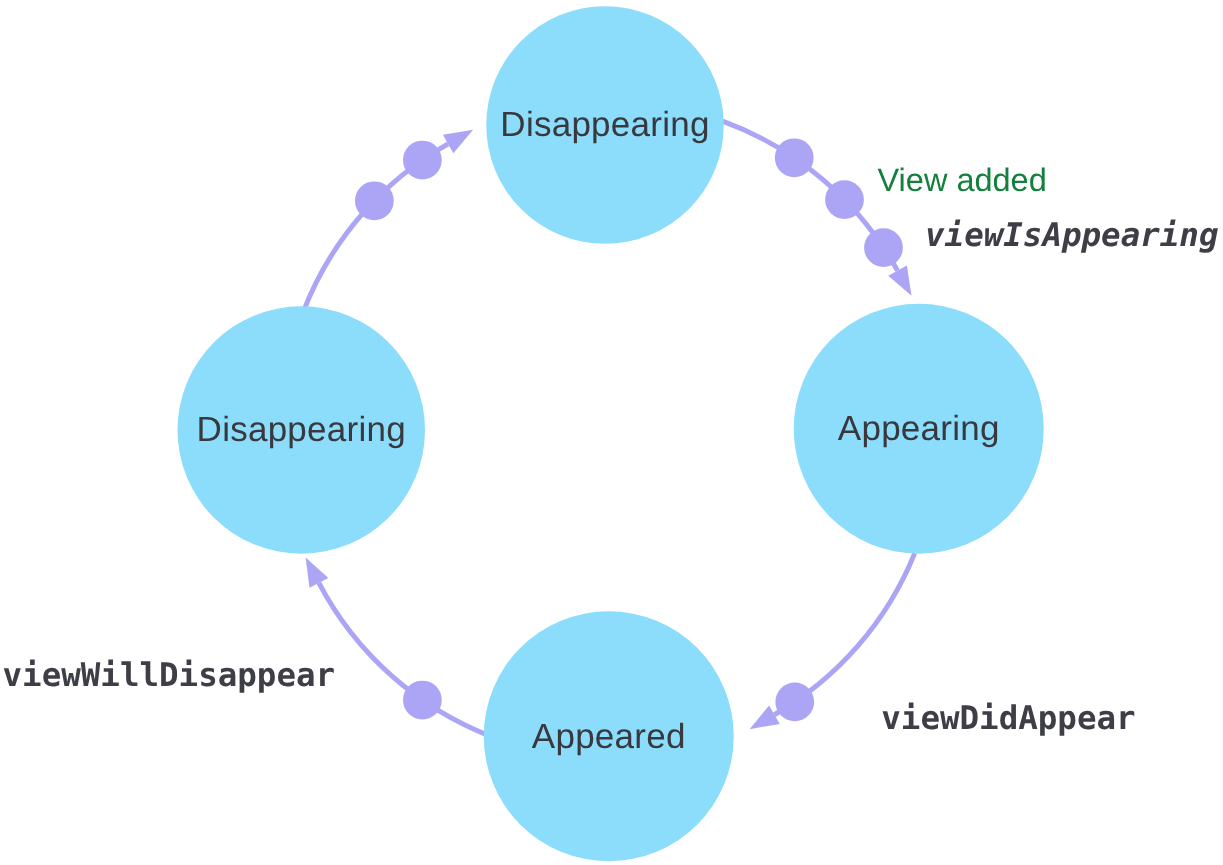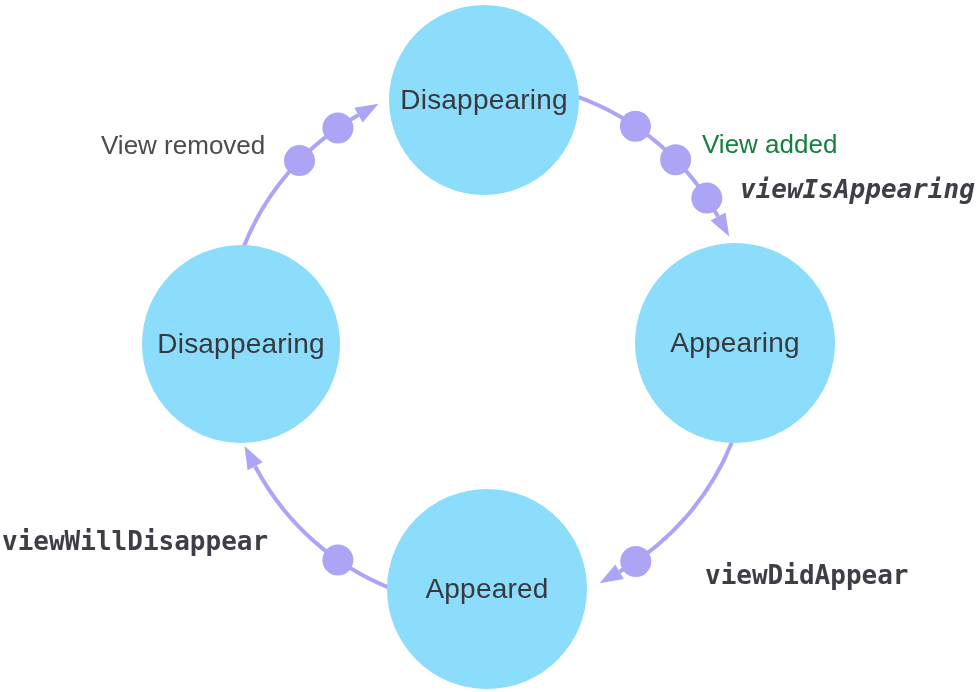--- a/index.html
+++ b/index.html
@@ -97,21 +97,20 @@
 
   <div class="node" id="node-appearing" style="background: rgb(139, 221, 251);">
     <span class="node-label" style="color: rgb(56, 56, 62);">Appearing</span>
   </div>
 
   <div class="node" id="node-disappearing" style="background: rgb(139, 221, 251);">
     <span class="node-label" style="color: rgb(56, 56, 62);">Disappearing</span>
   </div>
 
 
-  <div class="note-label" id="lbl-view-removed" style="color: rgb(75, 75, 80);">View removed</div>
 
 
   <div class="note-label" id="lbl-view-added" style="color: #15803d;">View added</div>
 
   <div class="code-label" id="lbl-is-appearing" style="color: rgb(62, 62, 70);">viewIsAppearing</div>
 
   <div class="code-label" id="lbl-will-disappear" style="color: rgb(62, 62, 70);">viewWillDisappear</div>
 
   <div class="code-label" id="lbl-did-appear" style="color: rgb(62, 62, 70);">viewDidAppear</div>
 

